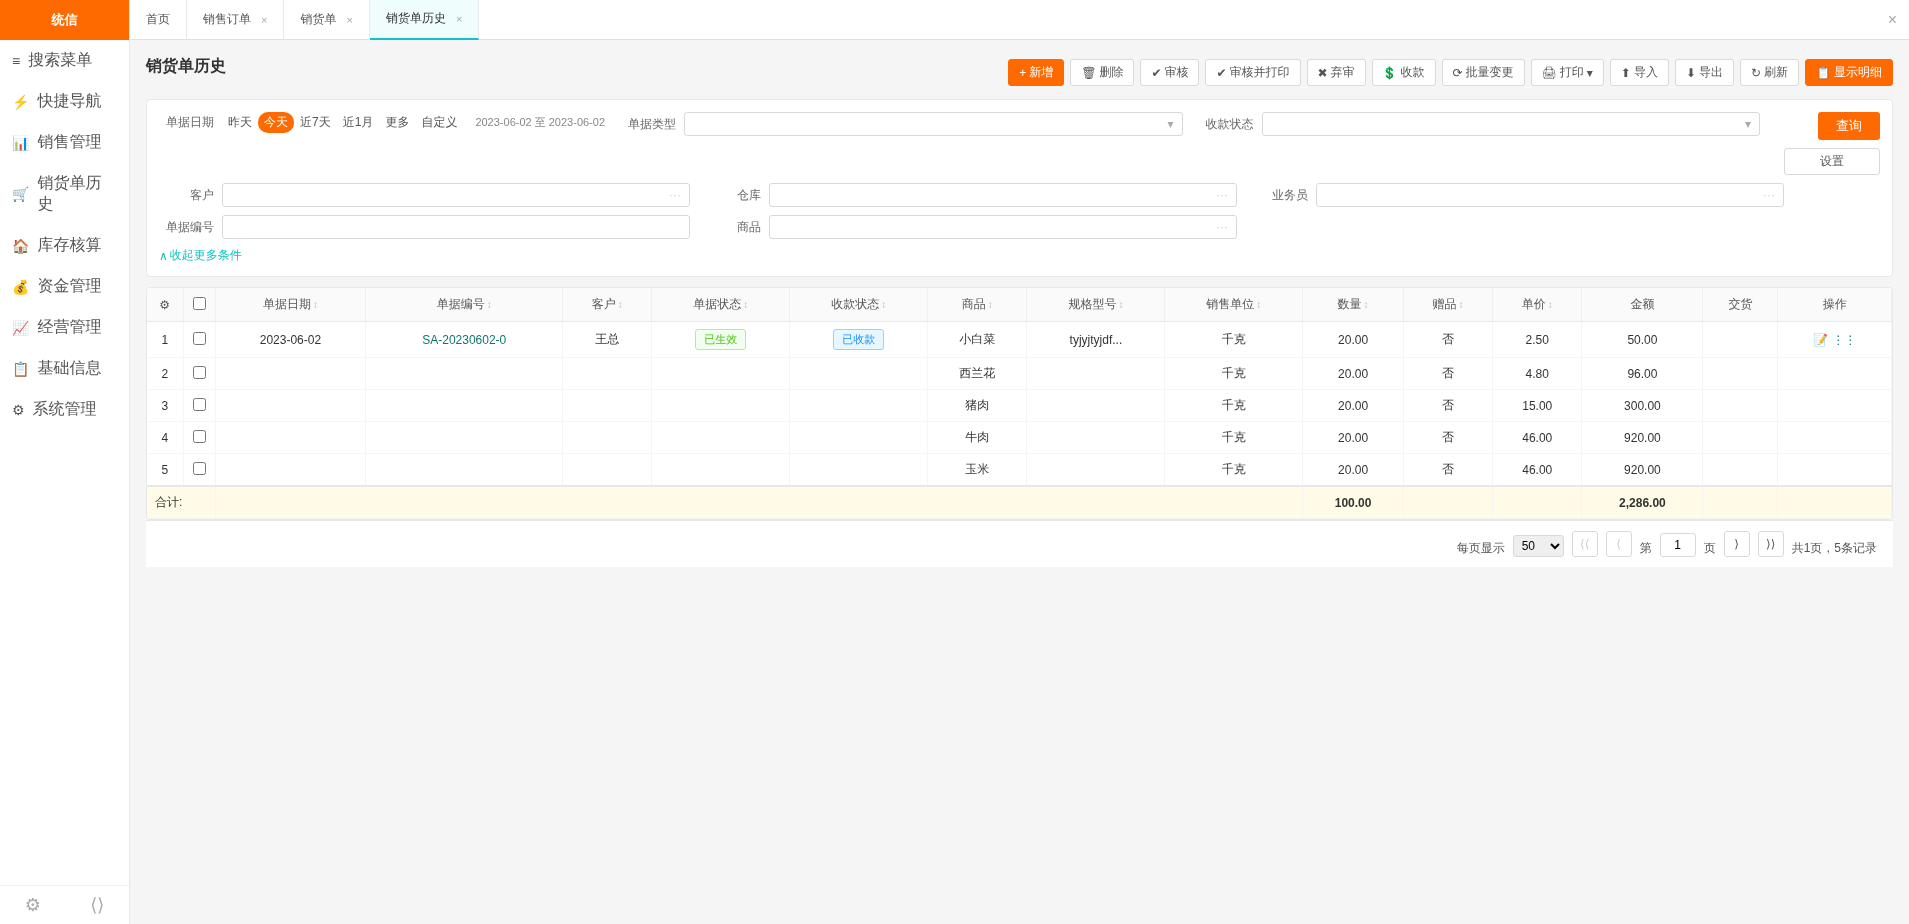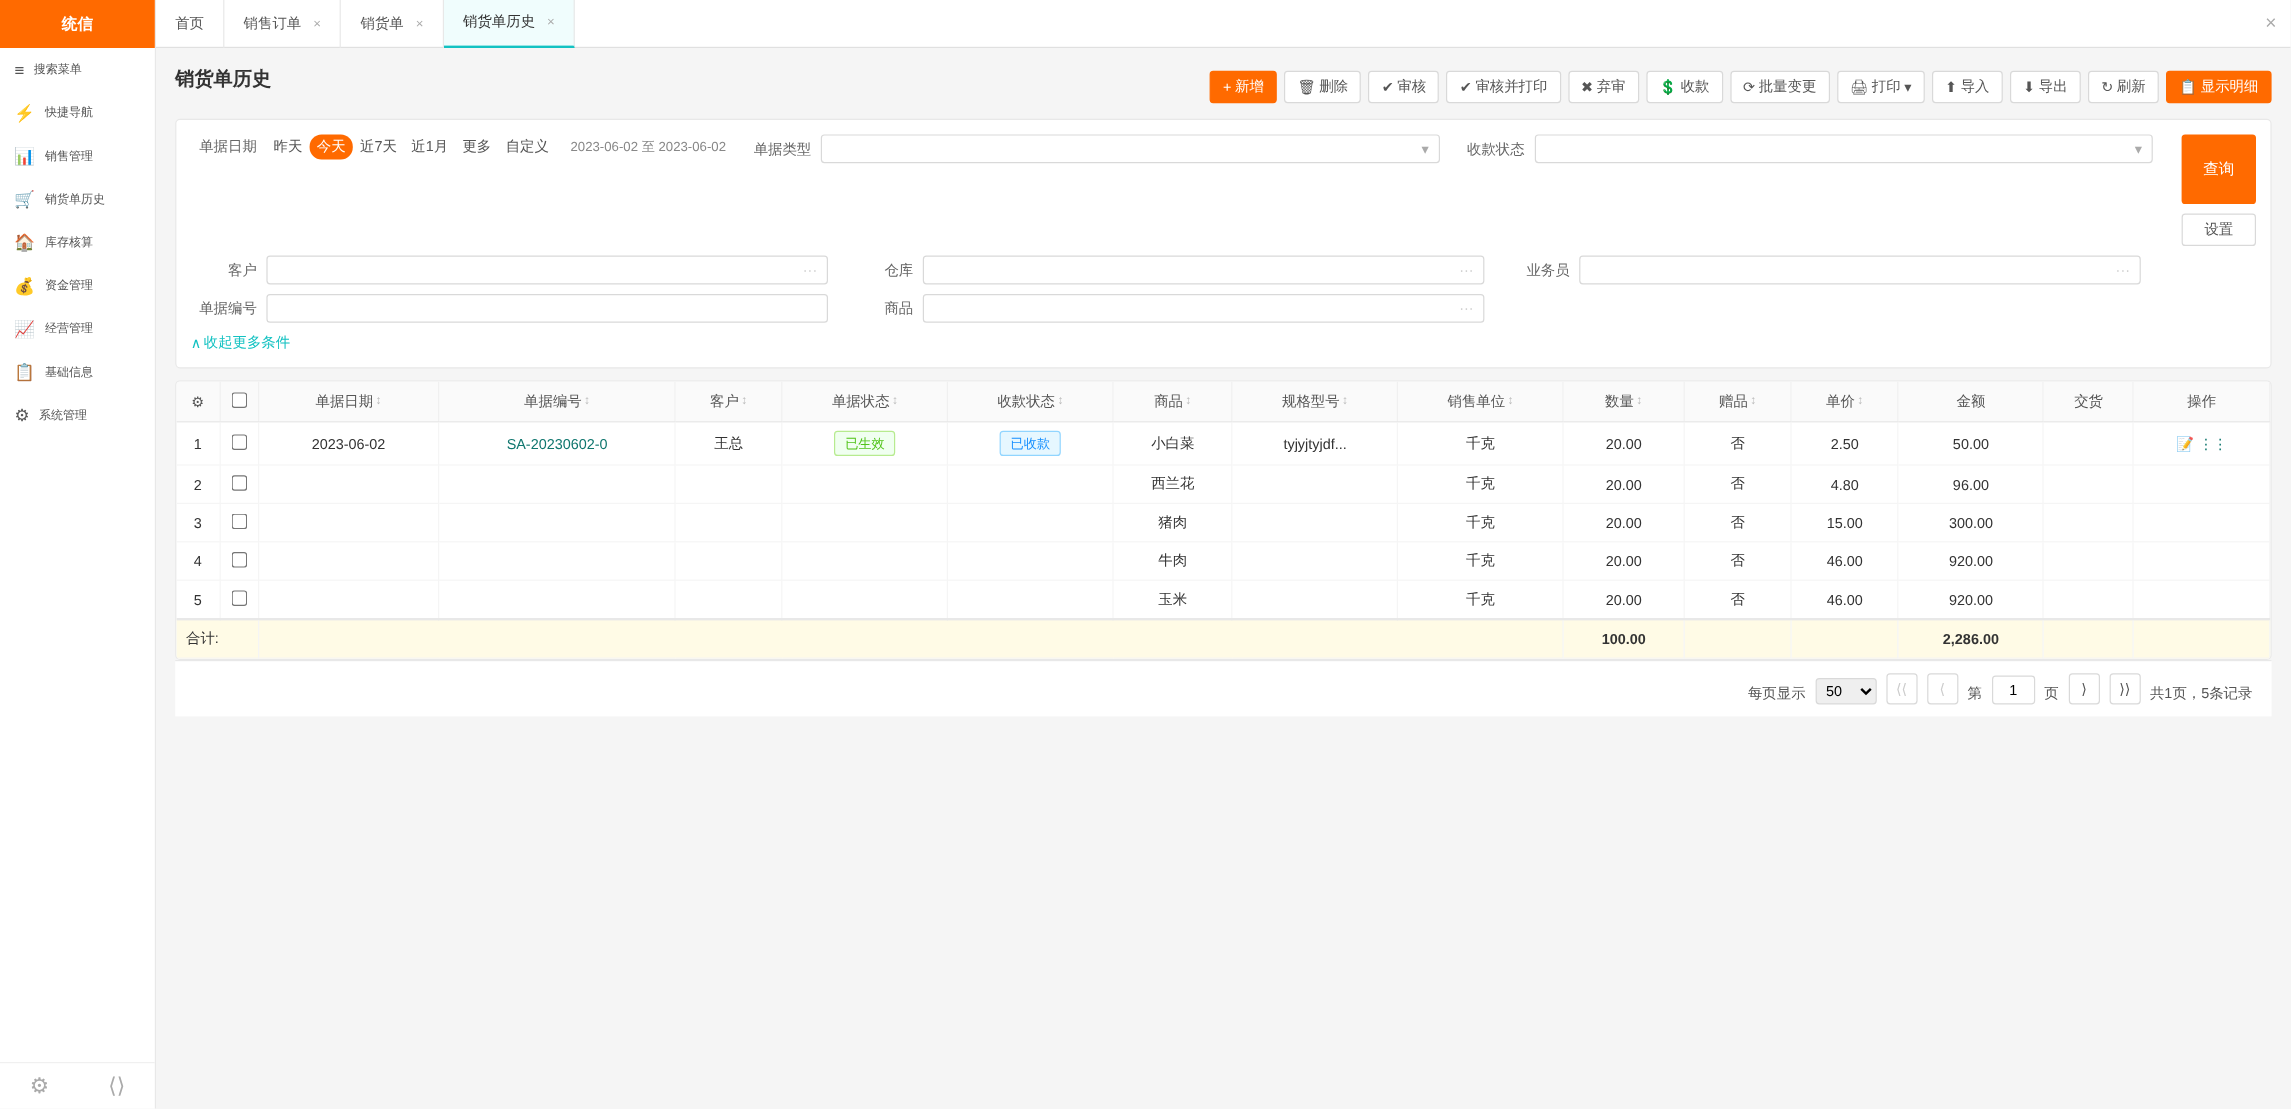--- a/index.html
+++ b/index.html
@@ -3,21 +3,21 @@
   <meta charset="utf-8">
   <style>
     * { box-sizing: border-box; margin: 0; padding: 0; }
     body { font-family: "Microsoft YaHei", Arial, sans-serif; font-size: 12px; background: #f5f5f5; display: flex; height: 924px; overflow: hidden; }
 
     
     .sidebar { width: 130px; background: #fff; border-right: 1px solid #e8e8e8; display: flex; flex-direction: column; height: 100%; }
     .sidebar-logo { background: #ff6a00; height: 40px; display: flex; align-items: center; justify-content: center; color: #fff; font-size: 13px; font-weight: bold; }
     .sidebar-item { display: flex; align-items: center; padding: 10px 12px; cursor: pointer; color: #555; gap: 8px; }
     .sidebar-item .icon { font-size: 14px; }
-    .sidebar-item .label { font-size: 10px; }
+    .sidebar-item .label { font-size: 16px; }
     .sidebar-bottom { margin-top: auto; border-top: 1px solid #f0f0f0; padding: 8px 0; display: flex; justify-content: space-around; }
     .sidebar-bottom span { font-size: 18px; cursor: pointer; color: #aaa; }
 
     
     .main { flex: 1; display: flex; flex-direction: column; overflow: hidden; }
 
     
     .tab-bar { background: #fff; border-bottom: 1px solid #e0e0e0; display: flex; align-items: center; height: 40px; padding-left: 0; }
     .tab { padding: 0 16px; height: 40px; display: flex; align-items: center; cursor: pointer; font-size: 12px; color: #555; border-right: 1px solid #e8e8e8; gap: 6px; }
     .tab.active { background: #fff; color: #333; border-bottom: 2px solid #13c2c2; }
@@ -33,21 +33,21 @@
 
     
     .toolbar { display: flex; align-items: center; gap: 6px; margin-bottom: 12px; flex-wrap: wrap; }
     .toolbar-btn { display: flex; align-items: center; gap: 3px; padding: 4px 10px; border: 1px solid #d9d9d9; background: #fff; border-radius: 3px; cursor: pointer; font-size: 12px; color: #555; }
     .toolbar-btn.primary { background: #ff6a00; border-color: #ff6a00; color: #fff; }
     .filter-label { color: #666; min-width: 55px; text-align: right; }
     .date-tag { padding: 2px 6px; border-radius: 3px; cursor: pointer; font-size: 12px; color: #555; }
     .date-tag.active { background: #ff6a00; color: #fff; border-radius: 10px; }
     .date-value { font-size: 11px; color: #888; margin-left: 4px; }
     .collapse-btn { color: #13c2c2; cursor: pointer; font-size: 12px; display: flex; align-items: center; gap: 2px; }
-    .query-btn { background: #ff6a00; border: none; color: #fff; padding: 20px 18px; border-radius: 3px; cursor: pointer; font-size: 13px; }
+    .query-btn { background: #ff6a00; border: none; color: #fff; padding: 5px 18px; border-radius: 3px; cursor: pointer; font-size: 13px; margin-left: 34px; }
     .set-btn { background: #fff; border: 1px solid #d9d9d9; color: #555; padding: 4px 12px; border-radius: 3px; cursor: pointer; font-size: 12px; margin-top: 4px; }
 
     
     .table-wrap { background: #fff; border: 1px solid #e8e8e8; border-radius: 4px; overflow: hidden; }
     table { width: 100%; border-collapse: collapse; font-size: 12px; }
     table th { background: #fafafa; color: #555; font-weight: normal; padding: 8px 6px; border-bottom: 1px solid #e8e8e8; border-right: 1px solid #f0f0f0; text-align: center; white-space: nowrap; cursor: pointer; }
     table td { padding: 7px 6px; border-bottom: 1px solid #f5f5f5; border-right: 1px solid #f5f5f5; text-align: center; color: #333; }
     .th-sort { display: inline-flex; align-items: center; gap: 2px; }
     .sort-icon { color: #bbb; font-size: 10px; display: flex; flex-direction: column; }
     .badge { padding: 2px 8px; border-radius: 3px; font-size: 11px; display: inline-block; }

